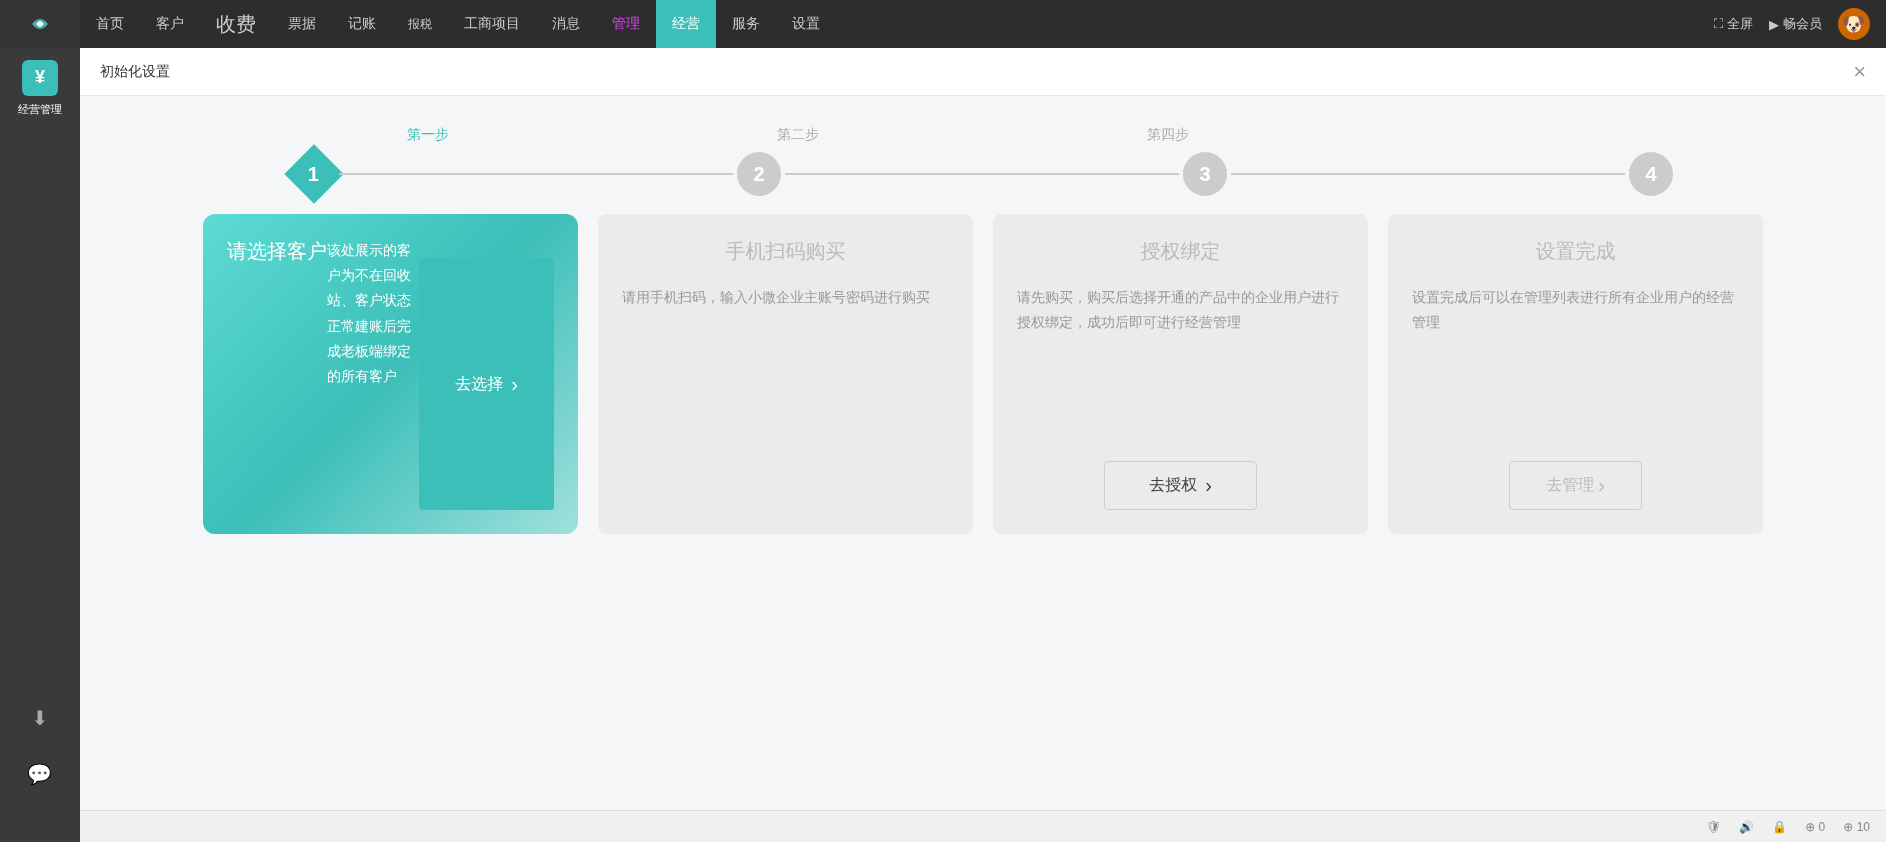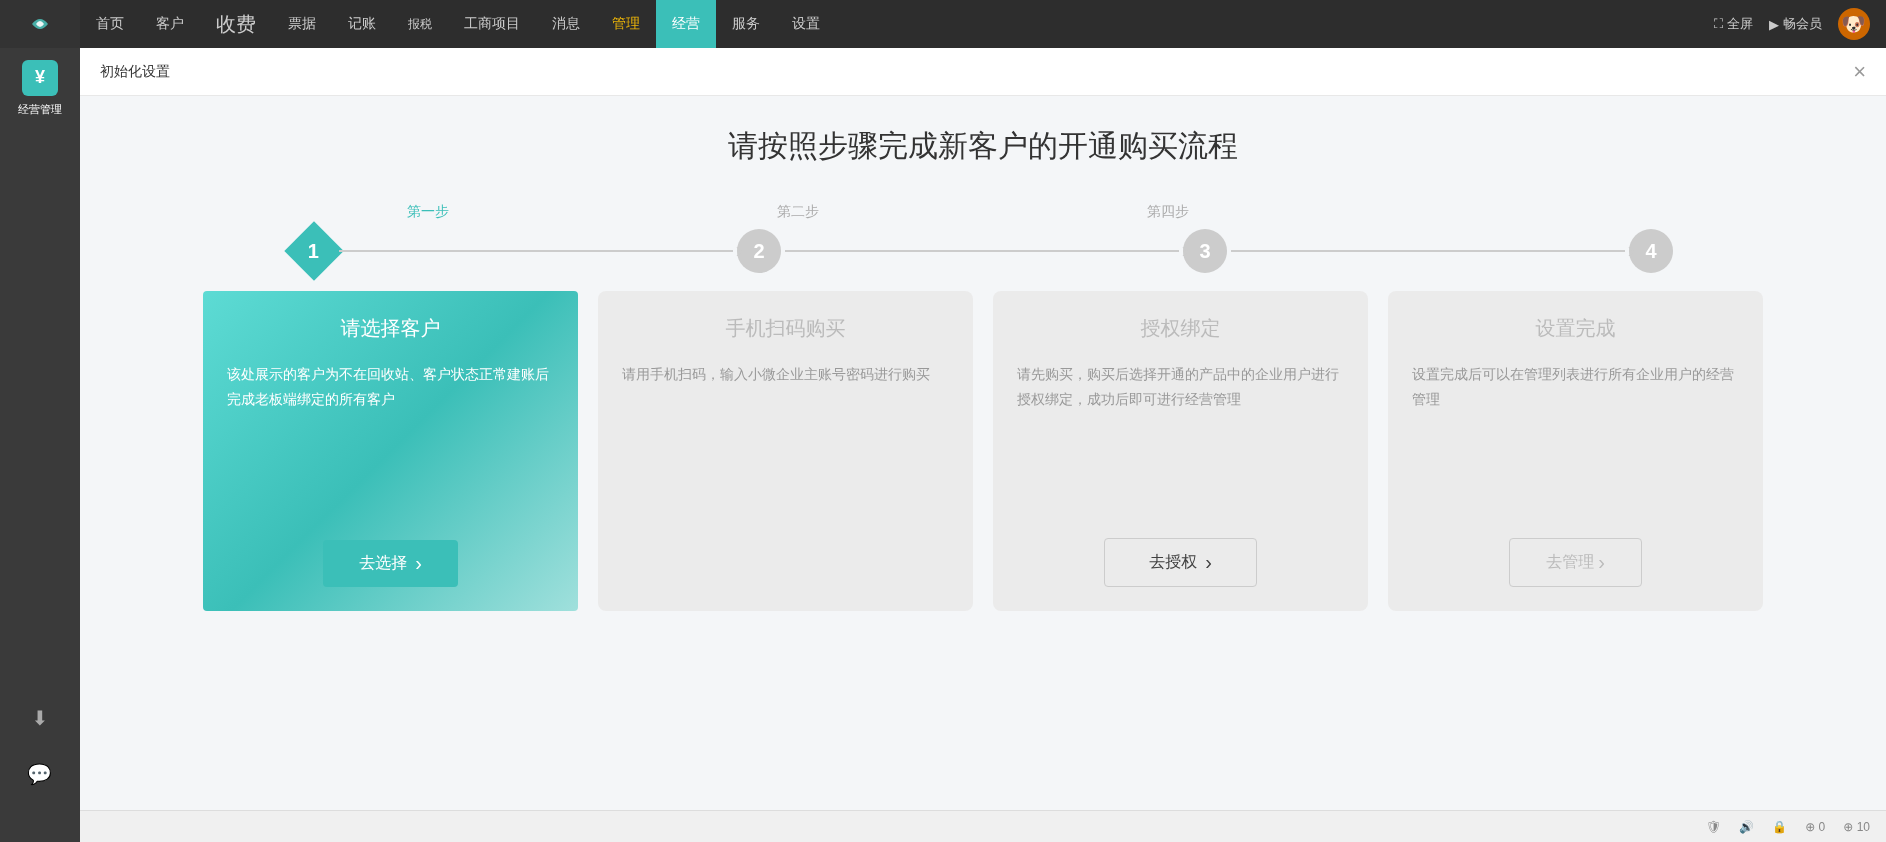--- a/index.html
+++ b/index.html
@@ -17,21 +17,21 @@
   </div>
   <div id="nav-items" style="display:flex;align-items:center;flex:1;">
       <div style="color: rgb(204, 204, 204); font-size: 14px; padding: 0px 16px; height: 40px; display: flex; align-items: center; cursor: pointer; white-space: nowrap;">首页</div>
       <div style="color: rgb(204, 204, 204); font-size: 14px; padding: 0px 16px; height: 48px; display: flex; align-items: center; cursor: pointer; white-space: nowrap;">客户</div>
       <div style="color: rgb(204, 204, 204); font-size: 20px; padding: 0px 16px; height: 52px; display: flex; align-items: center; cursor: pointer; white-space: nowrap;">收费</div>
       <div style="color: rgb(204, 204, 204); font-size: 14px; padding: 0px 16px; height: 48px; display: flex; align-items: center; cursor: pointer; white-space: nowrap;">票据</div>
       <div style="color: rgb(204, 204, 204); font-size: 14px; padding: 0px 16px; height: 48px; display: flex; align-items: center; cursor: pointer; white-space: nowrap;">记账</div>
       <div style="color: rgb(204, 204, 204); font-size: 12px; padding: 0px 16px; height: 48px; display: flex; align-items: center; cursor: pointer; white-space: nowrap;">报税</div>
       <div style="color: rgb(204, 204, 204); font-size: 14px; padding: 0px 16px; height: 64px; display: flex; align-items: center; cursor: pointer; white-space: nowrap;">工商项目</div>
       <div style="color: rgb(204, 204, 204); font-size: 14px; padding: 0px 16px; height: 48px; display: flex; align-items: center; cursor: pointer; white-space: nowrap;">消息</div>
-      <div style="color: #eab308; font-size: 14px; padding: 16px 16px; height: 48px; display: flex; align-items: center; cursor: pointer; white-space: nowrap;">管理</div>
+      <div style="color: #d946ef; font-size: 14px; padding: 16px 16px; height: 48px; display: flex; align-items: center; cursor: pointer; white-space: nowrap;">管理</div>
       <div style="color: rgb(255, 255, 255); font-size: 14px; padding: 0px 16px; height: 48px; display: flex; align-items: center; cursor: pointer; white-space: nowrap; background: rgb(59, 191, 184);">经营</div>
       <div style="color: rgb(204, 204, 204); font-size: 14px; padding: 0px 16px; height: 48px; display: flex; align-items: center; cursor: pointer; white-space: nowrap;">服务</div>
       <div style="color: rgb(204, 204, 204); font-size: 14px; padding: 0px 16px; height: 48px; display: flex; align-items: center; cursor: pointer; white-space: nowrap;">设置</div>
     </div>
   <div style="display:flex;align-items:center;gap:16px;padding-right:16px;">
     <div style="color:#ccc;font-size:13px;cursor:pointer;display:flex;align-items:center;gap:4px;">
       <span>⛶</span>
       <span>全屏</span>
     </div>
     <div style="color:#ccc;font-size:13px;cursor:pointer;display:flex;align-items:center;gap:4px;">
@@ -60,21 +60,20 @@
 
 <div style="position:absolute;left:80px;top:48px;width:1806px;height:762px;background:#f4f6f8;display:flex;flex-direction:column;">
 
   <div style="height:48px;background:#fff;display:flex;align-items:center;padding:0 20px;border-bottom:1px solid #e8e8e8;justify-content:space-between;flex-shrink:0;">
     <span style="font-size:14px;color:#333;">初始化设置</span>
     <span style="font-size:22px;color:#999;cursor:pointer;line-height:1;">×</span>
   </div>
 
   <div style="flex:1;display:flex;flex-direction:column;align-items:center;padding:30px 60px 20px;">
 
-    <h1 style="font-size:30px;color:#333;font-weight:normal;margin-bottom:36px;text-align:center;">请按照步骤完成新客户的开通购买流程</h1>
 
     <div style="width:100%;max-width:1560px;">
 
       <div style="display:grid;grid-template-columns:1fr 1fr 1fr 1fr;margin-bottom:8px;padding:0 40px;">
         <div style="text-align:center;font-size:14px;color:#3bbfb8;">第一步</div>
         <div style="text-align:center;font-size:14px;color:#aaa;">第二步</div>
         <div style="text-align:center;font-size:14px;color:#aaa;">第四步</div>
       </div>
 
       <div style="display:flex;align-items:center;margin-bottom:18px;padding:0 90px;">
@@ -99,21 +98,21 @@
 
         <div style="flex:1;height:2px;background:#ccc;position:relative;margin:0 4px;">
           <span style="position:absolute;right:-10px;top:50%;transform:translateY(-50%);color:#ccc;font-size:22px;line-height:1;">›</span>
         </div>
 
         <div style="flex-shrink:0;width:44px;height:44px;border-radius:50%;background:#ccc;display:flex;align-items:center;justify-content:center;color:#fff;font-size:20px;font-weight:bold;">4</div>
       </div>
 
       <div style="display:grid;grid-template-columns:1fr 1fr 1fr 1fr;gap:20px;">
 
-        <div style="background:linear-gradient(135deg,#5ddbd4 0%,#3bbfb8 50%,#a0e0dc 100%);border-radius:4px;padding:24px;display:flex;flex-direction:column;min-height:320px;">
+        <div style="background:linear-gradient(135deg,#5ddbd4 0%,#3bbfb8 50%,#a0e0dc 100%);border-radius:12px;padding:24px;display:flex;flex-direction:row;min-height:320px;">
           <h2 style="font-size:20px;color:#fff;text-align:center;margin-bottom:20px;font-weight:normal;">请选择客户</h2>
           <p style="font-size:14px;color:#fff;line-height:1.8;flex:1;">该处展示的客户为不在回收站、客户状态正常建账后完成老板端绑定的所有客户</p>
           <div style="display:flex;justify-content:center;margin-top:20px;">
             <button style="background:#3bbfb8;color:#fff;border:none;padding:12px 36px;border-radius:4px;font-size:16px;cursor:pointer;display:flex;align-items:center;gap:8px;font-family:inherit;">
               <span>去选择</span>
               <span style="font-size:20px;">›</span>
             </button>
           </div>
         </div>
 

